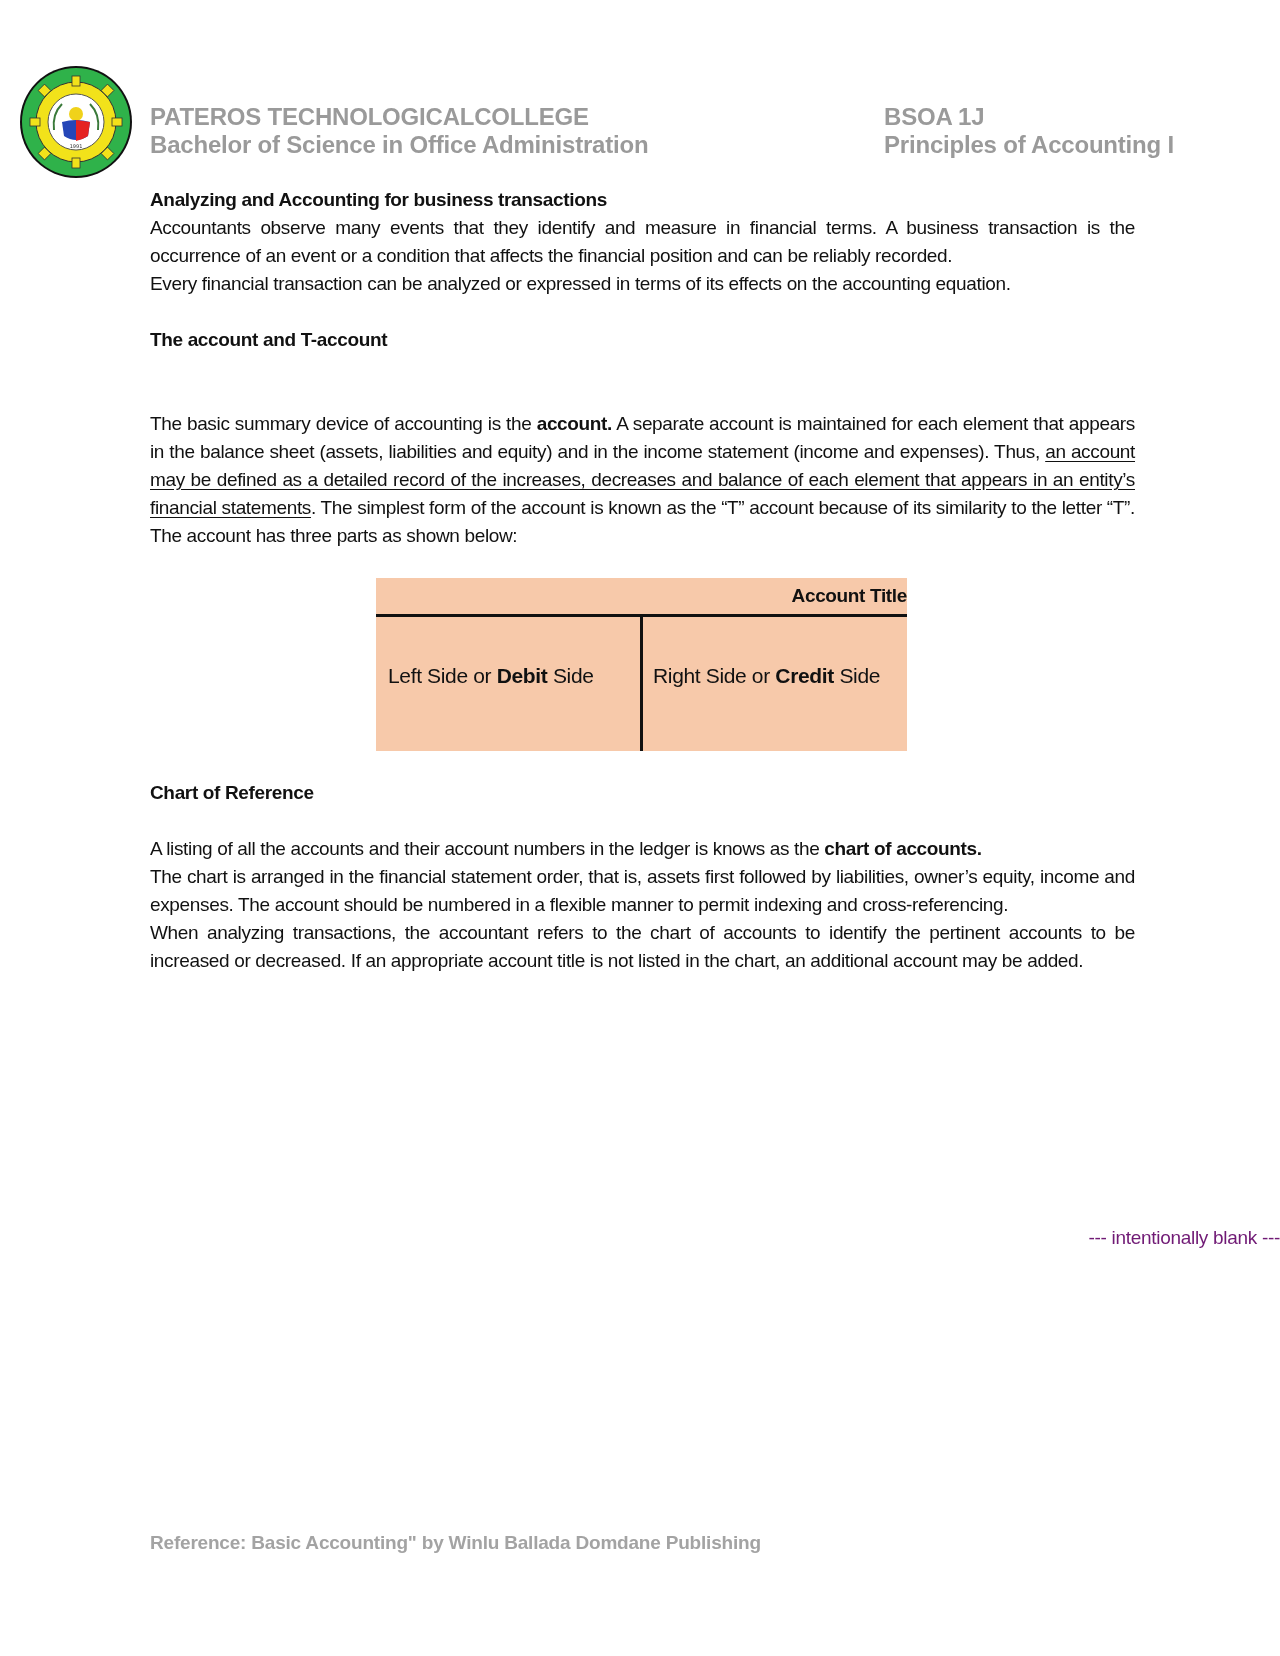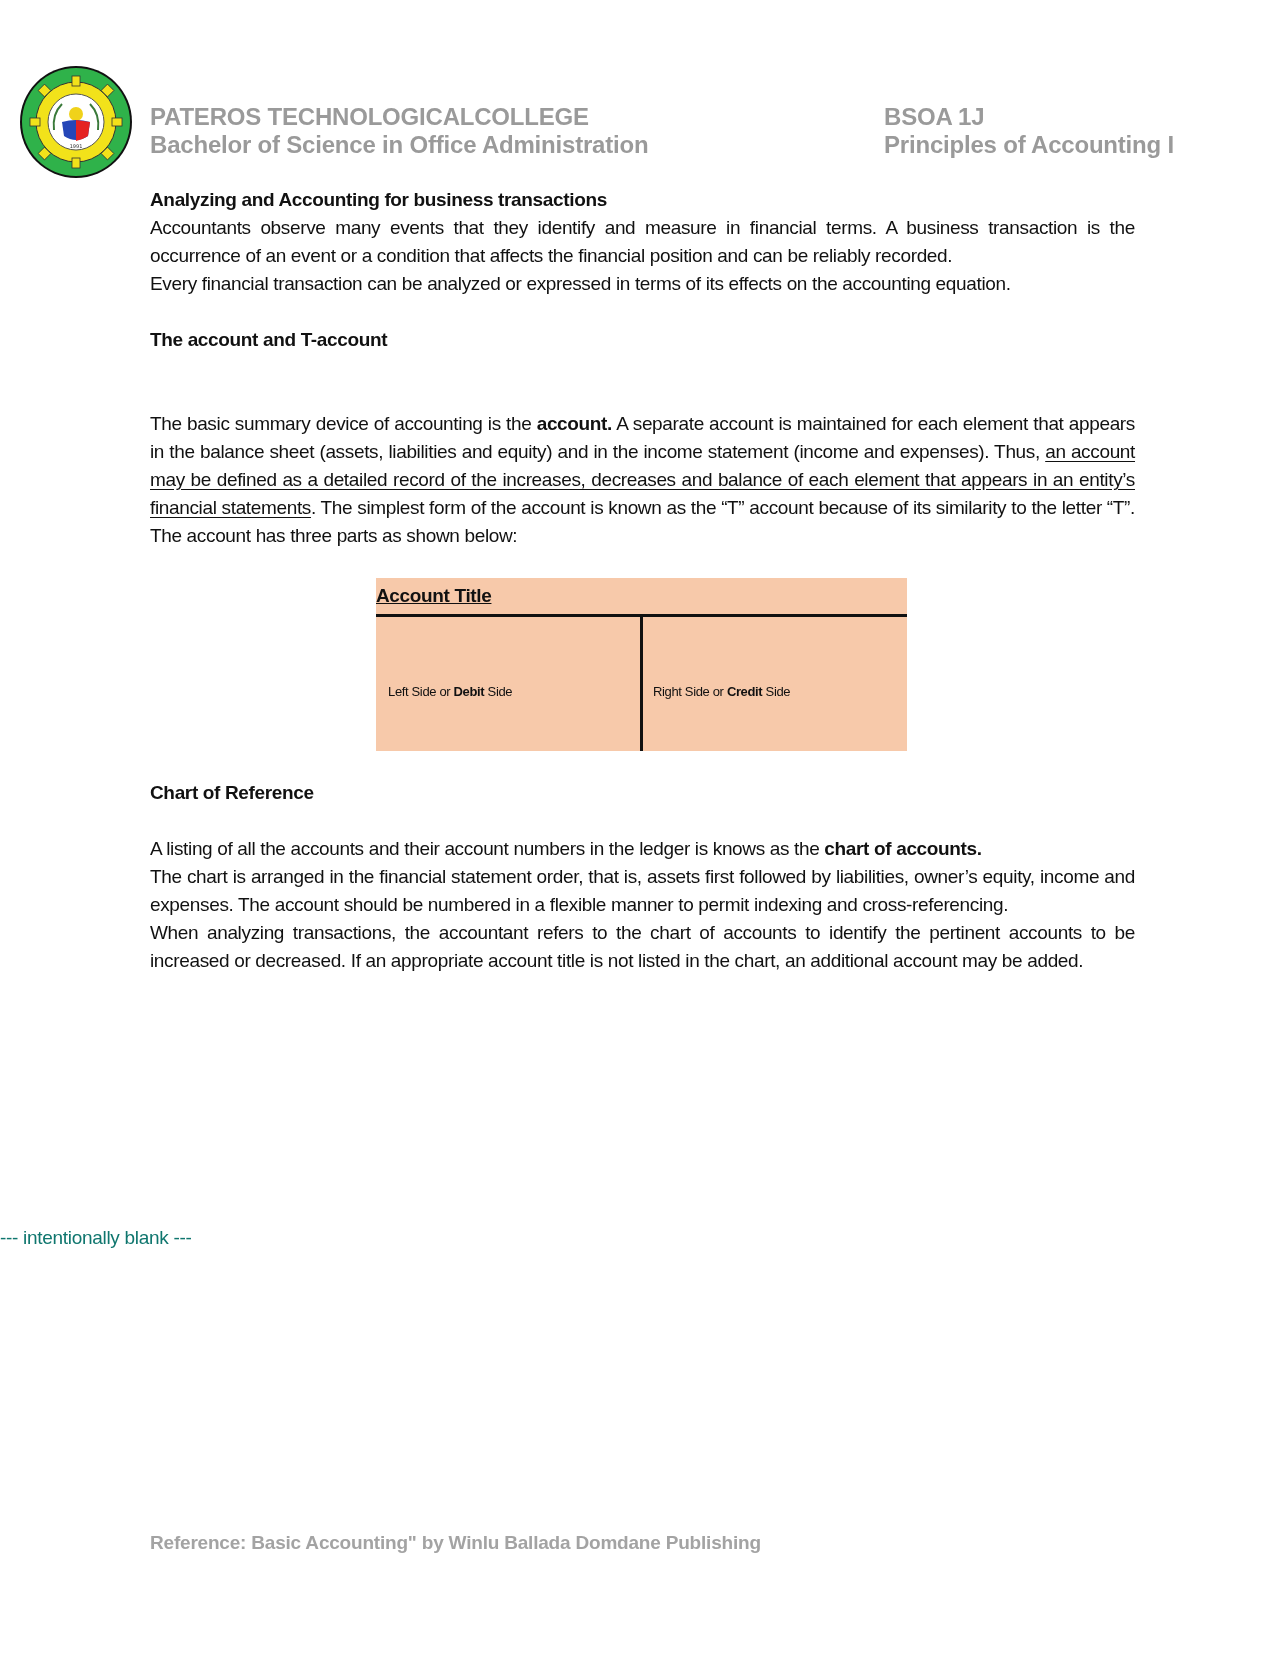--- a/index.html
+++ b/index.html
@@ -25,35 +25,34 @@
     .content .h { font-weight: bold; margin: 0; }
     .gap { height: 28px; }
     .u { text-decoration: underline; text-underline-offset: 3px; }
     .b { font-weight: bold; }
     .taccount {
       position: relative; margin: 28px 0 0 226px; width: 531px; height: 173px;
       background: #f7c9aa;
     }
     .taccount .title {
       position: absolute; left: 0; top: 0; width: 100%; height: 36px;
-      text-align: left; font-weight: bold; line-height: 36px; font-size: 19px;
+      text-align: right; font-weight: bold; line-height: 36px; font-size: 19px;
       border-bottom: 3px solid #111;
-      text-decoration: underline;
     }
     .taccount .divider {
       position: absolute; left: 264px; top: 39px; width: 3px; height: 134px; background: #111;
     }
     .taccount .side {
-      position: absolute; top: 100px; font-size: 13px; line-height: 28px;
+      position: absolute; top: 84px; font-size: 21px; line-height: 28px;
     }
     .taccount .left { left: 12px; }
     .taccount .right { left: 277px; }
     .blank {
-      position: absolute; left: 0; width: 1280px; top: 1224px; text-align: left;
-      color: #0f766e; font-size: 19px; line-height: 28px; letter-spacing: -0.3px;
+      position: absolute; left: 0; width: 1280px; top: 1224px; text-align: right;
+      color: #701a75; font-size: 19px; line-height: 28px; letter-spacing: -0.3px;
     }
     .ref {
       position: absolute; left: 150px; top: 1529px; color: #a3a3a3; font-weight: bold;
       font-size: 19px; line-height: 28px; letter-spacing: -0.2px;
     }
   </style>
 </head>
 <body>
 
 <div class="logo">

